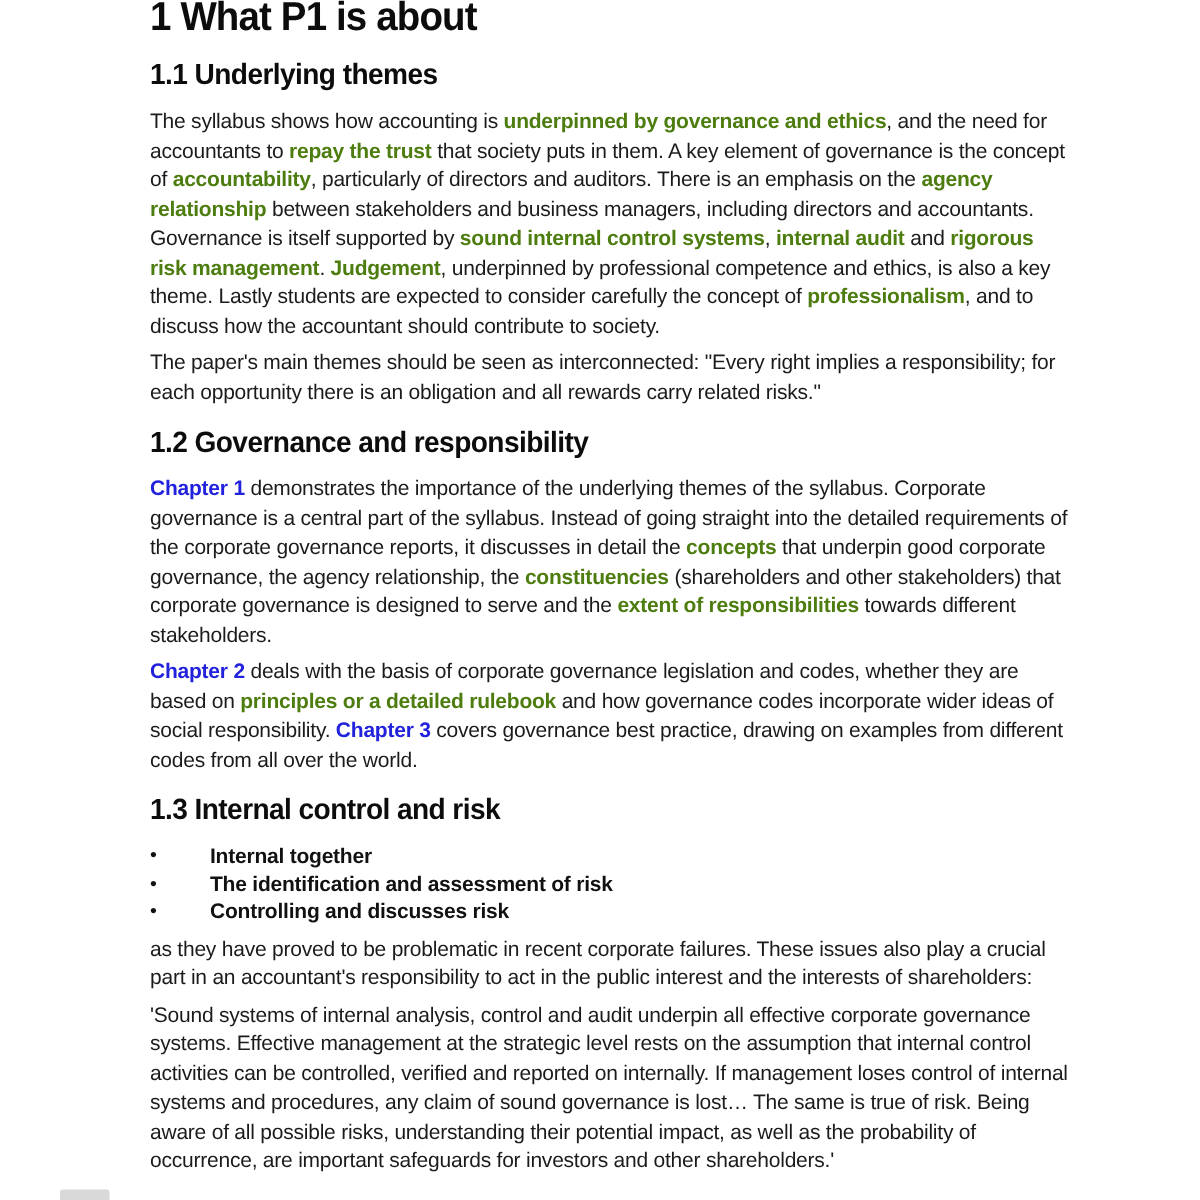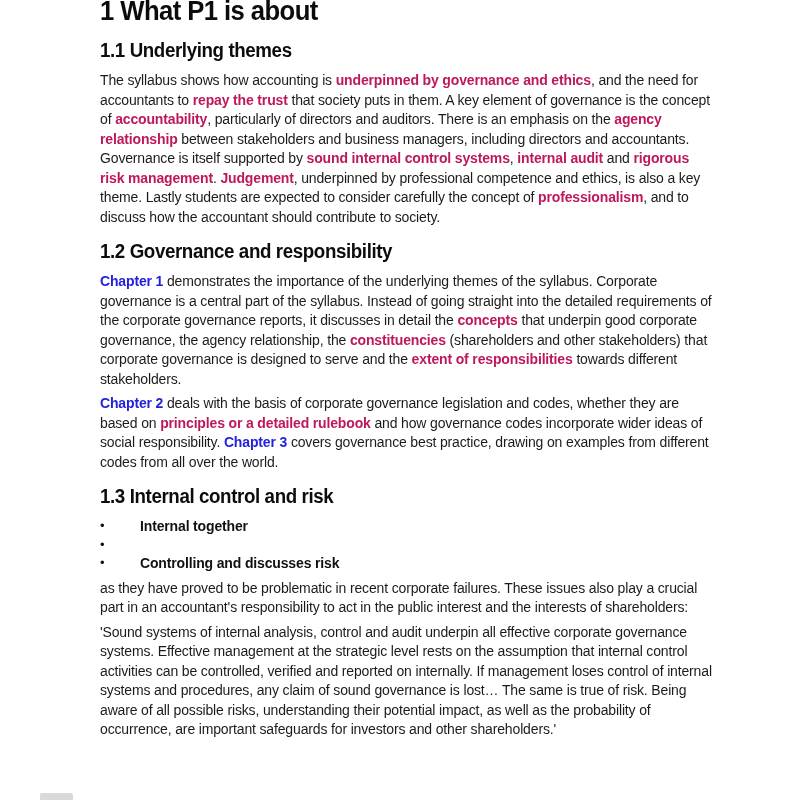--- a/index.html
+++ b/index.html
@@ -41,21 +41,21 @@
     transform-origin: left center;
     white-space: nowrap;
   }
   p.body-para {
     font-size: 14px;
     line-height: 19.5px;
     letter-spacing: -0.15px;
     margin: 0 0 5px 0;
     color: #1b1b1b;
   }
-  p.body-para strong { color: #be185d; }
+  p.body-para strong { color: #4d7c0f; }
   a.chapter-link {
     font-weight: bold;
     text-decoration: none;
     cursor: pointer;
   }
   ul.bullet-list {
     list-style: none;
     margin: 1px 0 6px 0;
     padding: 0;
   }
@@ -83,31 +83,33 @@
 </style>
 </head>
 <body>
 
 <div class="page">
   <div class="content">
     <h1 class="doc-title">1 What P1 is about</h1>
     <main id="doc">
         <h2 class="section-heading">1.1 Underlying themes</h2>
         <p class="body-para"><span>The syllabus shows how accounting is </span><strong>underpinned by governance and ethics</strong><span>, and the need for accountants to </span><strong>repay the trust</strong><span> that society puts in them. A key element of governance is the concept of </span><strong>accountability</strong><span>, particularly of directors and auditors. There is an emphasis on the </span><strong>agency relationship</strong><span> between stakeholders and business managers, including directors and accountants. Governance is itself supported by </span><strong>sound internal control systems</strong><span>, </span><strong>internal audit</strong><span> and </span><strong>rigorous risk management</strong><span>. </span><strong>Judgement</strong><span>, underpinned by professional competence and ethics, is also a key theme. Lastly students are expected to consider carefully the concept of </span><strong>professionalism</strong><span>, and to discuss how the accountant should contribute to society.</span></p>
+        <p class="body-para"><span>The paper's main themes should be seen as interconnected: "Every right implies a responsibility; for each opportunity there is an obligation and all rewards carry related risks."</span></p>
         <h2 class="section-heading">1.2 Governance and responsibility</h2>
         <p class="body-para"><a class="chapter-link" style="color: rgb(34, 34, 221);">Chapter 1</a><span> demonstrates the importance of the underlying themes of the syllabus. Corporate governance is a central part of the syllabus. Instead of going straight into the detailed requirements of the corporate governance reports, it discusses in detail the </span><strong>concepts</strong><span> that underpin good corporate governance, the agency relationship, the </span><strong>constituencies</strong><span> (shareholders and other stakeholders) that corporate governance is designed to serve and the </span><strong>extent of responsibilities</strong><span> towards different stakeholders.</span></p>
         <p class="body-para"><a class="chapter-link" style="color: rgb(34, 34, 221);">Chapter 2</a><span> deals with the basis of corporate governance legislation and codes, whether they are based on </span><strong>principles or a detailed rulebook</strong><span> and how governance codes incorporate wider ideas of social responsibility. </span><a class="chapter-link" style="color: rgb(34, 34, 221);">Chapter 3</a><span> covers governance best practice, drawing on examples from different codes from all over the world.</span></p>
         <h2 class="section-heading">1.3 Internal control and risk</h2>
         <ul class="bullet-list">
           <li>
             <span class="bullet">•</span>
             <span>Internal together</span>
           </li>
           <li>
             <span class="bullet">•</span>
+            <span>The identification and assessment of risk</span>
           </li>
           <li>
             <span class="bullet">•</span>
             <span>Controlling and discusses risk</span>
           </li>
         </ul>
         <p class="body-para"><span>as they have proved to be problematic in recent corporate failures. These issues also play a crucial part in an accountant's responsibility to act in the public interest and the interests of shareholders:</span></p>
         <p class="body-para"><span>'Sound systems of internal analysis, control and audit underpin all effective corporate governance systems. Effective management at the strategic level rests on the assumption that internal control activities can be controlled, verified and reported on internally. If management loses control of internal systems and procedures, any claim of sound governance is lost… The same is true of risk. Being aware of all possible risks, understanding their potential impact, as well as the probability of occurrence, are important safeguards for investors and other shareholders.'</span></p>
       </main>
   </div>

